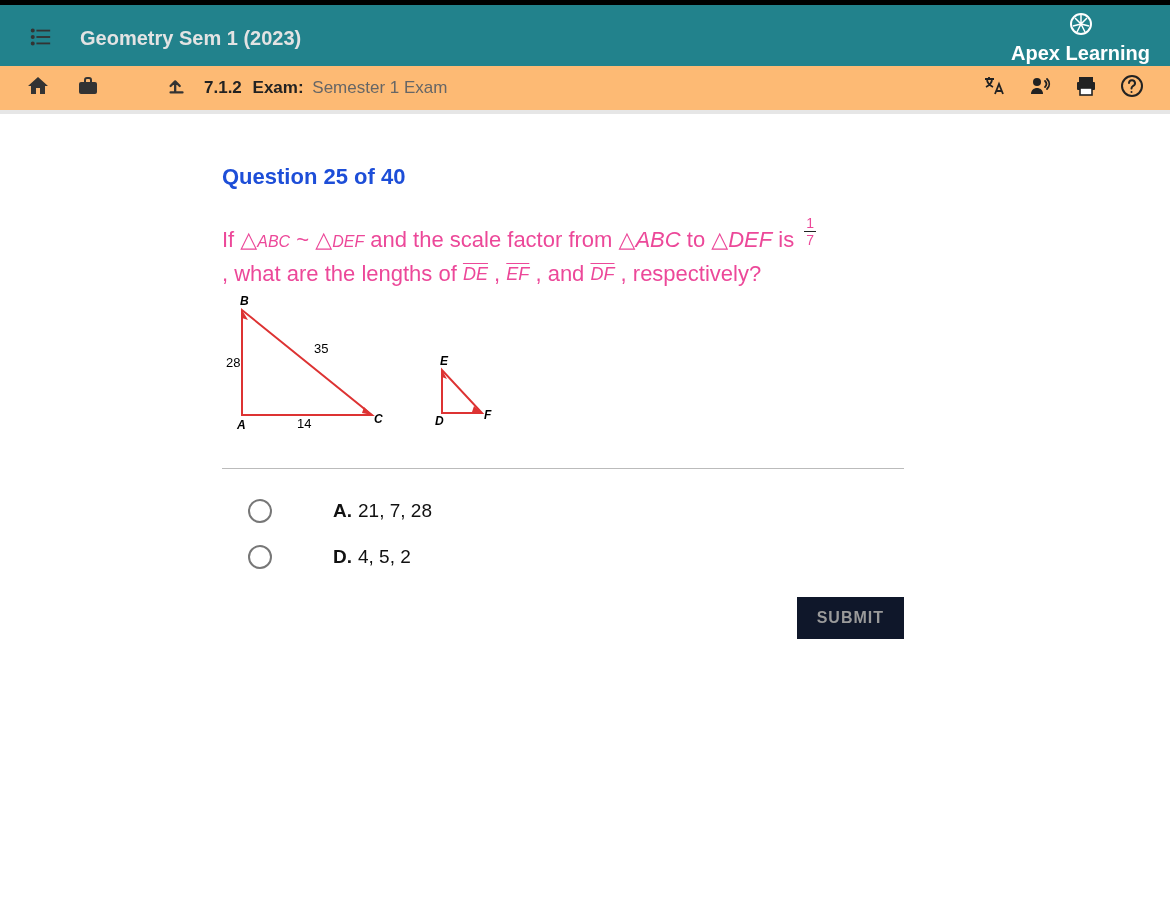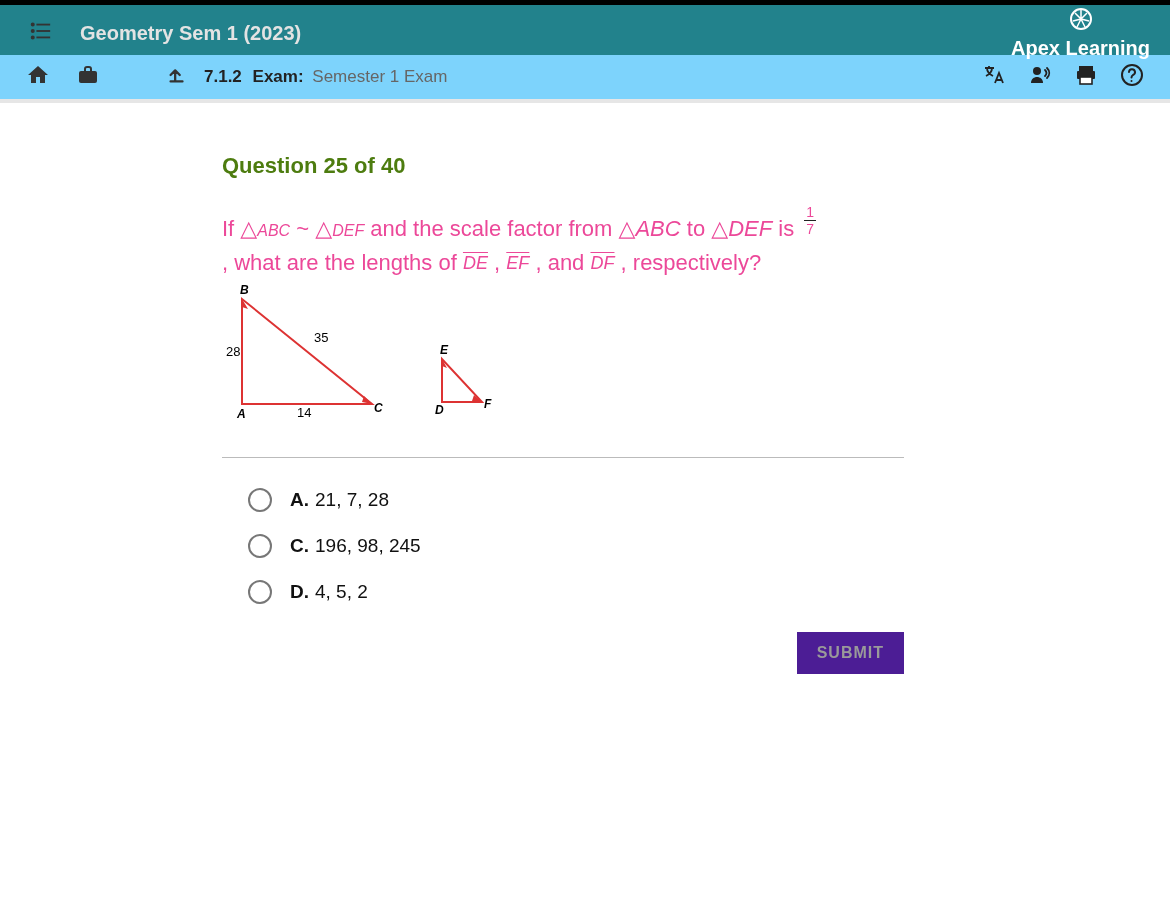--- a/index.html
+++ b/index.html
@@ -2,76 +2,76 @@
 <html><head>
 <meta charset="utf-8">
 <style>
   * { box-sizing: border-box; margin: 0; padding: 0; }
   html, body { width: 1170px; height: 902px; font-family: Arial, Helvetica, sans-serif; background: #fff; }
   body { border-top: 5px solid #000; }
 
   
   .top-header {
     background: #22828C;
-    height: 50px;
+    height: 61px;
     display: flex;
     align-items: center;
     padding: 6px 20px 0 30px;
     color: #fff;
   }
   .menu-icon { width: 22px; margin-right: 28px; color: #ddd; cursor: pointer; }
   .course-title { font-size: 20px; font-weight: bold; flex: 1; color: #e3e3e3; }
   .brand { display: flex; align-items: center; gap: 6px; flex-direction: column; }
   .brand-logo { width: 24px; height: 24px; }
   .brand-text { font-size: 20px; font-weight: bold; color: #fff; }
 
   
   .sub-header {
     height: 48px;
-    background: #7dd3fc;
+    background: #fdba74;
     border-bottom: 4px solid #e6e6e6;
     display: flex;
     align-items: center;
     padding: 0 26px;
     color: #444;
   }
   .sub-left { display: flex; align-items: center; gap: 26px; }
   .sub-icons-right { margin-left: auto; display: flex; align-items: center; gap: 22px; }
   .sub-header svg { width: 24px; height: 24px; }
   .crumb { display: flex; align-items: center; gap: 16px; font-size: 17px; margin-left: 40px; }
   .crumb-up svg { width: 22px; height: 22px; }
   .crumb-title { font-weight: bold; color: #222; }
   .crumb-sub { color: #666; }
 
   
   .content { padding: 50px 0 0 222px; width: 900px; }
-  .q-header { font-size: 22px; font-weight: 900; color: #4d7c0f; margin-bottom: 26px; font-family: Arial, sans-serif; }
+  .q-header { font-size: 22px; font-weight: 900; color: #1d4ed8; margin-bottom: 26px; font-family: Arial, sans-serif; }
   .q-text { font-size: 22px; color: #ec4899; line-height: 1.55; }
   .tri { font-family: "Segoe UI Symbol", Arial; }
   .ital { font-style: italic; }
   .seg { text-decoration: overline; font-style: italic; font-size: 18px; vertical-align: 1px; }
   .frac { display: inline-block; font-size: 14px; text-align: center; line-height: 1; vertical-align: 2px; margin-left: 4px;}
   .frac .n { display:block; border-bottom:1px solid #222; padding: 0 2px 1px;}
   .frac .d { display:block; padding-top:1px;}
   .small-it { font-size: 16px; font-style: italic; }
 
   .diagram { margin: 4px 0 18px 0; }
   .divider { border-top: 1px solid #bbb; margin: 24px 0 30px 0; width: 682px; }
 
   .choices { padding-left: 26px; }
   .choice { display: flex; align-items: center; gap: 18px; margin-bottom: 22px; font-size: 19px; cursor: pointer; }
   .radio {
     width: 24px; height: 24px; border: 2px solid #777; border-radius: 50%; flex-shrink: 0;
   }
-  .choice-label { color: #111; }
+  .choice-label { color: #111; margin-left: 43px; }
   .choice-label b { font-weight: 900; margin-right: 6px; }
 
   .submit-row { display: flex; justify-content: flex-end; width: 682px; margin-top: 28px; }
   .submit-btn {
-    background: #4c1d95; color: #9a9a9a; font-size: 16px; letter-spacing: 1px;
+    background: #0f172a; color: #9a9a9a; font-size: 16px; letter-spacing: 1px;
     padding: 12px 20px; border: none; font-weight: 600;
   }
 
   .icon-btn { cursor: pointer; color: #333; }
 </style>
 </head>
 <body>
 
 <div class="top-header">
   <span class="menu-icon icon-btn">
@@ -186,24 +186,20 @@
 
   <div class="divider"></div>
 
   <div class="choices">
     <div class="choice">
       <span class="radio"></span>
       <span class="choice-label"><b>A.</b><span>21, 7, 28</span></span>
     </div>
     <div class="choice">
       <span class="radio"></span>
-      <span class="choice-label"><b>C.</b><span>196, 98, 245</span></span>
-    </div>
-    <div class="choice">
-      <span class="radio"></span>
       <span class="choice-label"><b>D.</b><span>4, 5, 2</span></span>
     </div>
   </div>
 
   <div class="submit-row">
     <button class="submit-btn">SUBMIT</button>
   </div>
 </div>
 
 </body></html>

